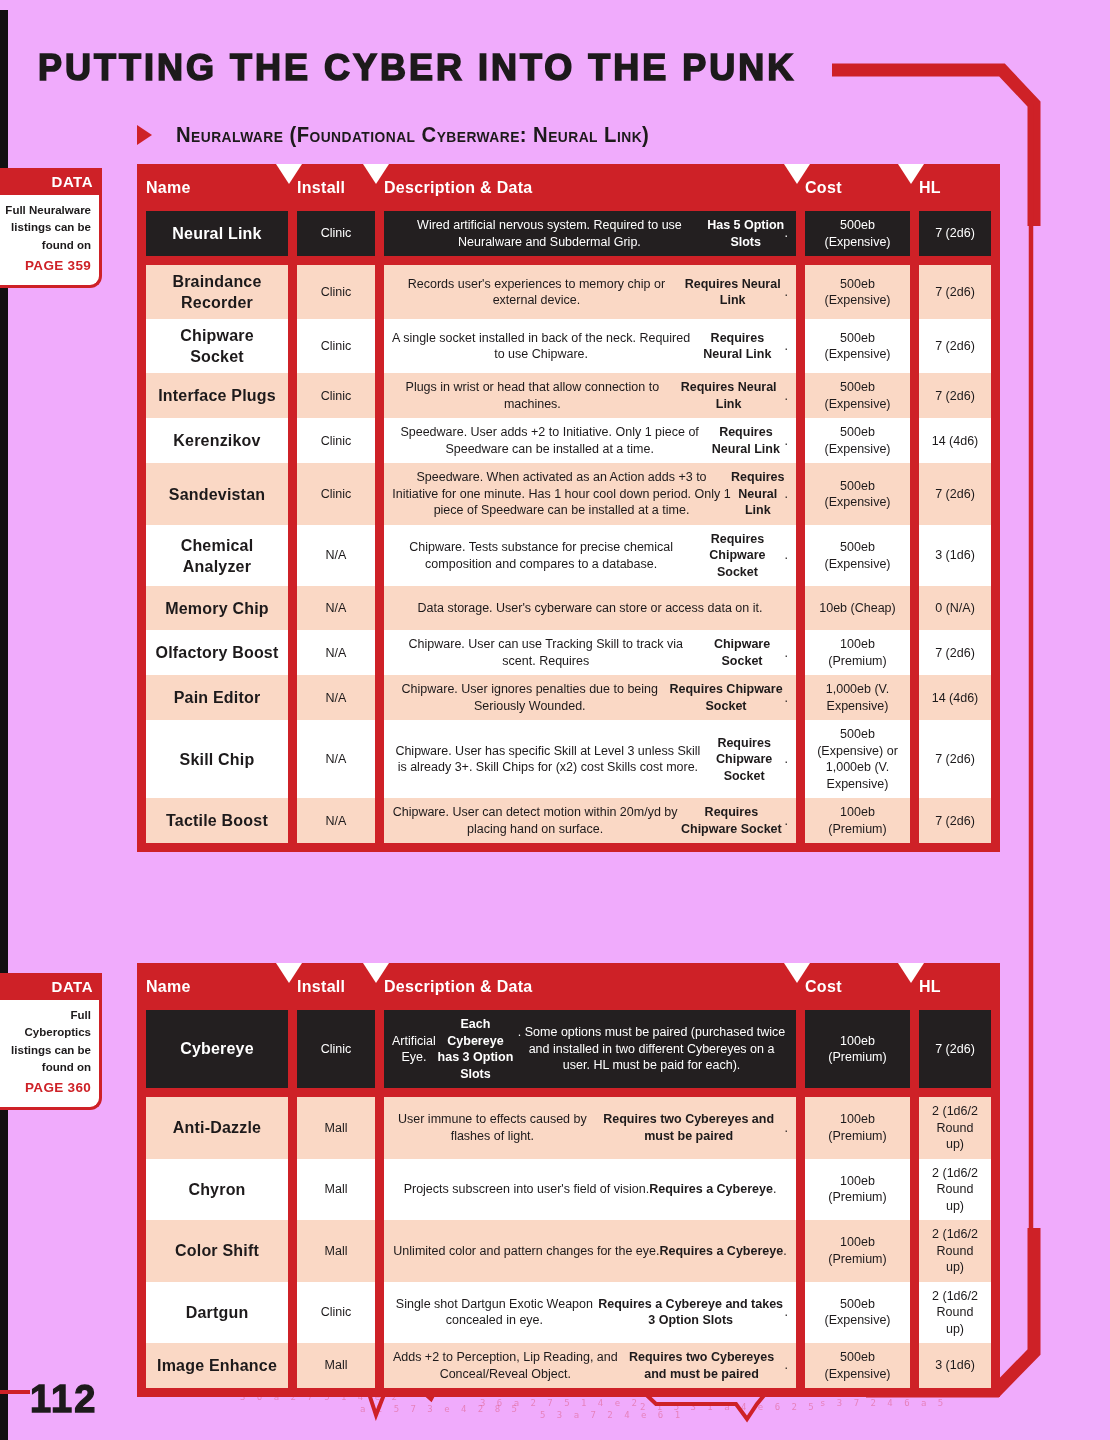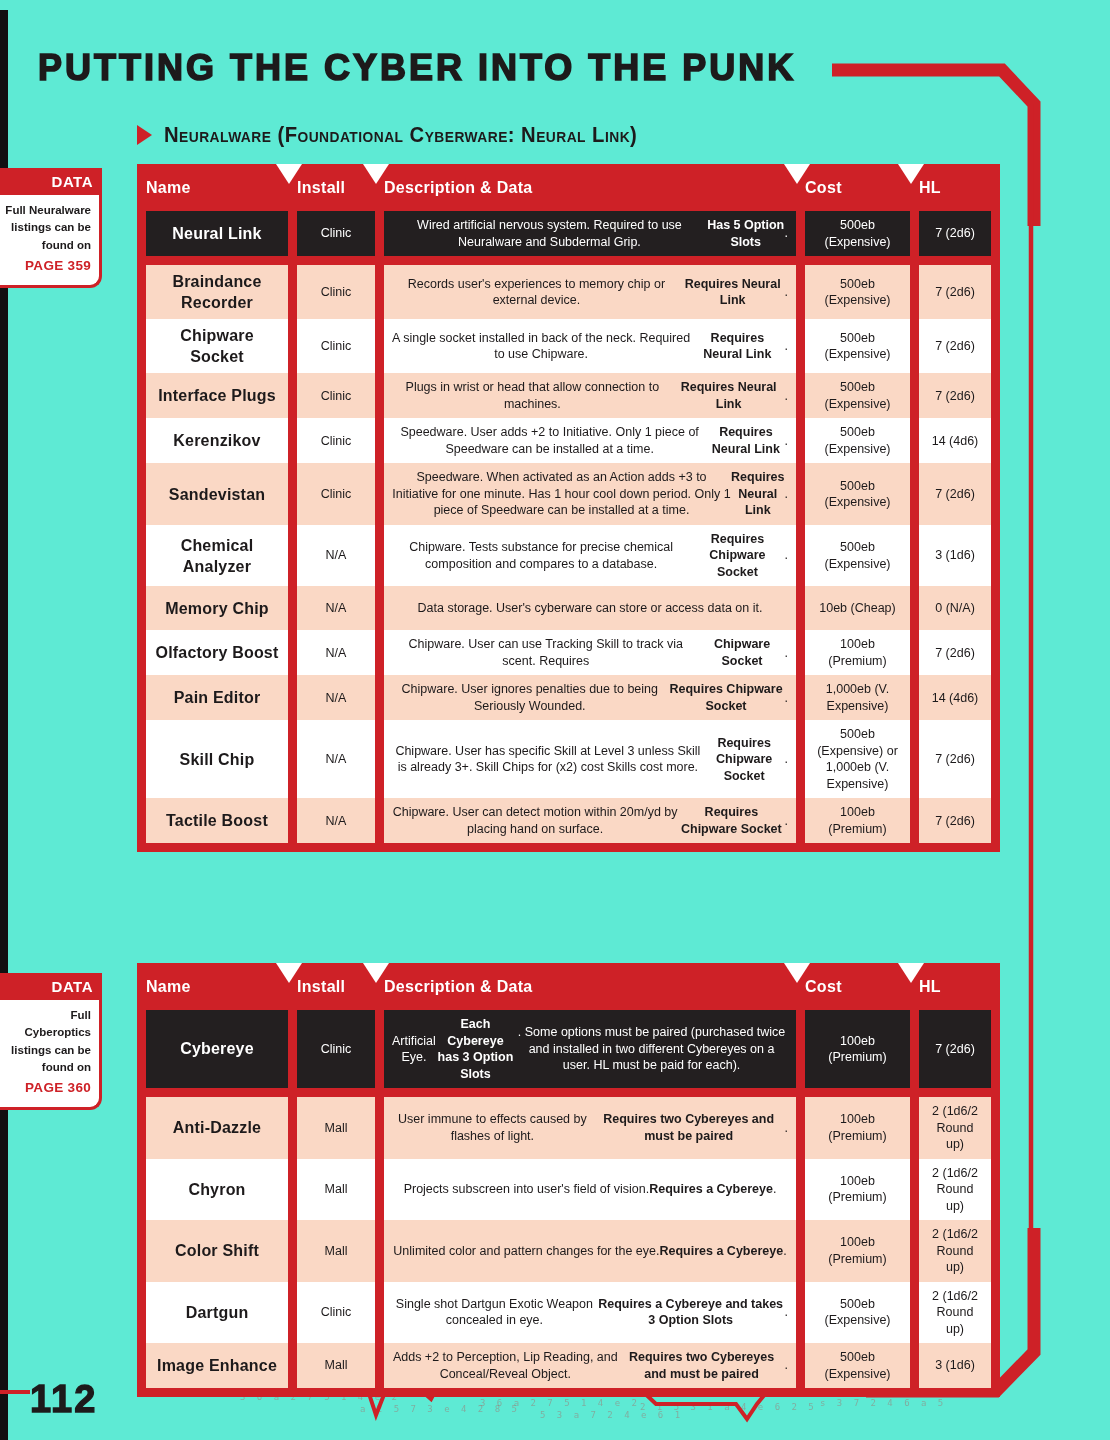--- a/index.html
+++ b/index.html
@@ -3,32 +3,32 @@
 <meta charset="utf-8">
 <style>
   :root{
     --red:#CE2127;
     --peach:#FAD8C5;
     --dark:#231F20;
     --ink:#1D1A1B;
   }
   *{box-sizing:border-box;margin:0;padding:0;}
   body{background:#ffffff;font-family:"Liberation Sans",sans-serif;color:var(--ink);}
-  .page{position:relative;width:1110px;height:1440px;background:#5eead4;overflow:hidden;}
+  .page{position:relative;width:1110px;height:1440px;background:#f0abfc;overflow:hidden;}
 
   .left-bar{position:absolute;left:0;top:10px;bottom:0;width:8px;background:#121011;}
 
   .title{
     position:absolute;left:38px;top:46px;
     font-size:36px;font-weight:bold;letter-spacing:3px;
     color:var(--ink);-webkit-text-stroke:1.6px var(--ink);
     transform:scaleY(1.04);transform-origin:left top;white-space:nowrap;
   }
 
-  .sec-header{position:absolute;display:flex;align-items:center;gap:12px;}
+  .sec-header{position:absolute;display:flex;align-items:center;gap:24px;}
   .sec-header .tri{width:0;height:0;border-left:15px solid var(--red);
     border-top:10px solid transparent;border-bottom:10px solid transparent;flex:none;}
   .sec-header h2{
     font-size:22px;font-weight:bold;font-variant:small-caps;letter-spacing:0.5px;
     transform:scaleX(0.92);transform-origin:left center;white-space:nowrap;color:var(--ink);
   }
   #sec1-header{left:137px;top:122px;}
   #sec2-header{left:137px;top:924px;}
 
   

